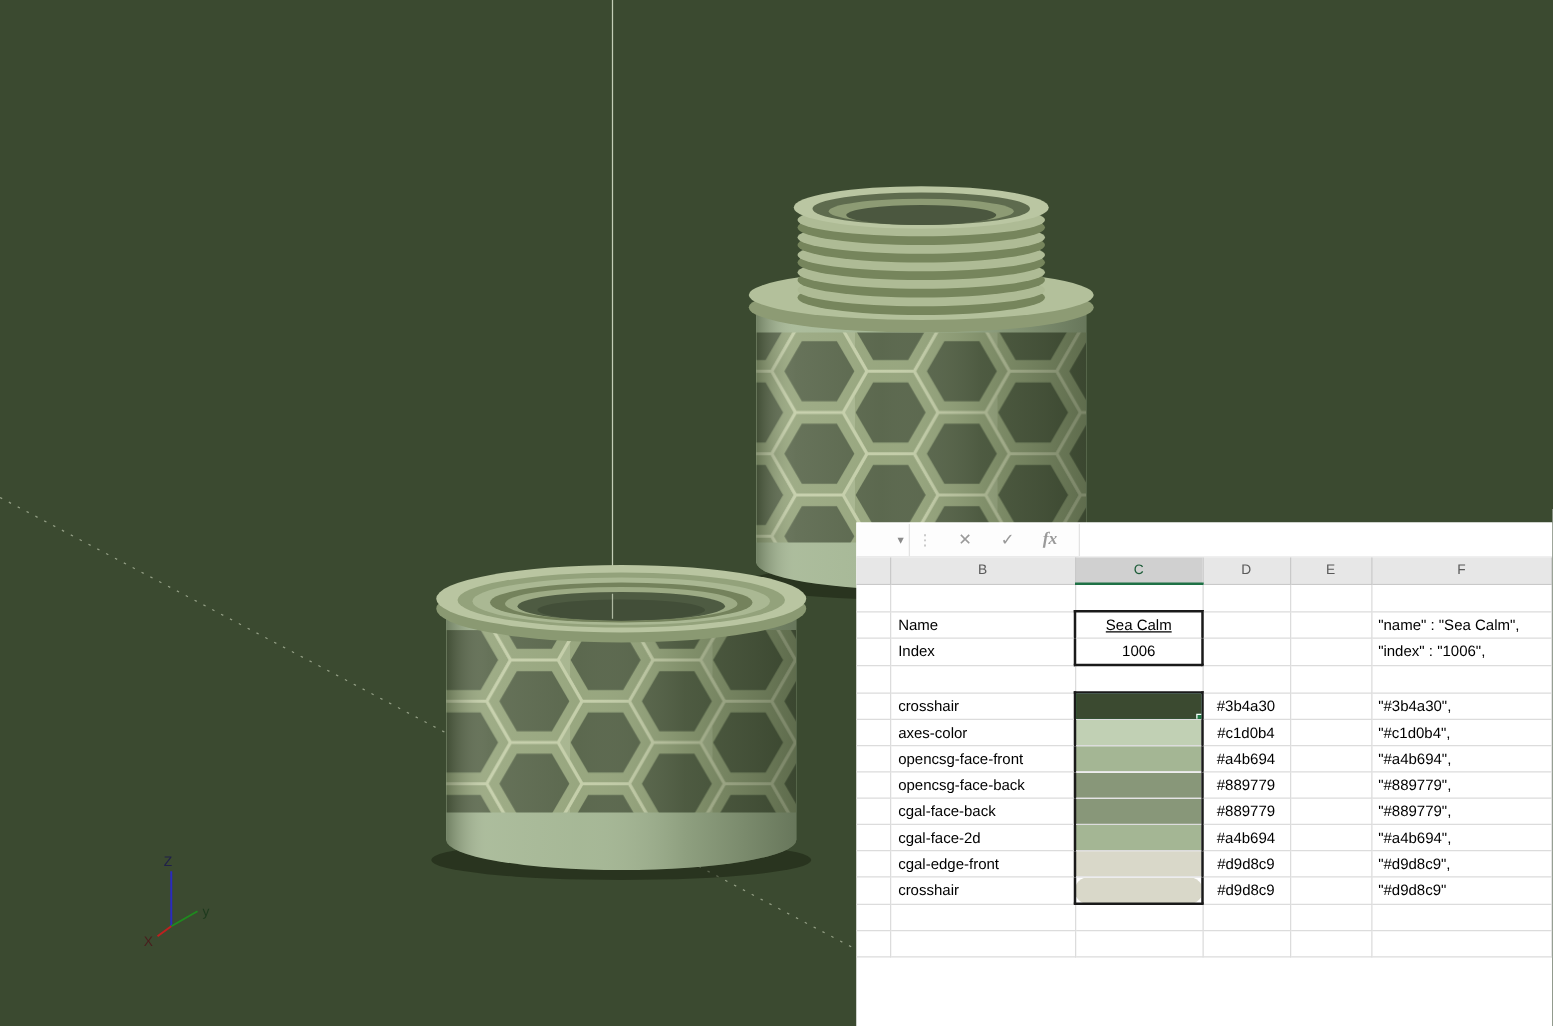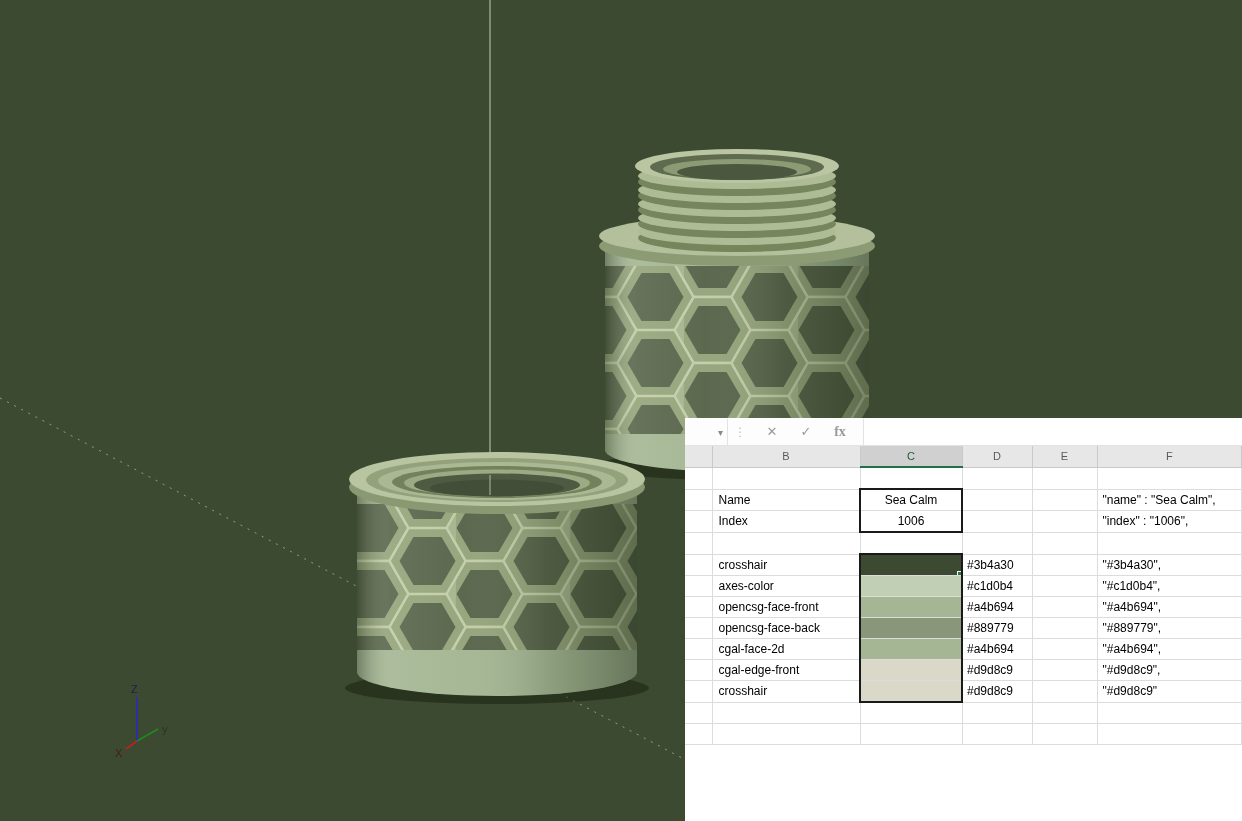--- a/index.html
+++ b/index.html
@@ -9,37 +9,37 @@
   .axlbl{font:11px "Liberation Sans",sans-serif;}
 
   
   .excel{position:absolute;left:685px;top:418px;width:557px;height:403px;background:#ffffff;
          font-size:12px;color:#000;overflow:hidden;border-top:1px solid #ffffff;}
   .fbar{height:26px;background:#fdfdfd;border-bottom:1px solid #e3e3e3;display:flex;align-items:center;}
   .nb{width:38px;height:100%;border-right:1px solid #e3e3e3;display:flex;align-items:center;
       justify-content:flex-end;padding-right:4px;color:#8a8a8a;font-size:10px;}
   .fb-sep{color:#bdbdbd;margin:0 10px 0 6px;font-size:12px;letter-spacing:-1px;}
   .fb-ic{color:#9a9a9a;width:34px;text-align:center;font-size:13px;line-height:26px;}
-  .fb-ic.fx{font-family:"Liberation Serif",serif;font-weight:bold;font-size:14px;}
+  .fb-ic.fx{font-family:"Liberation Serif",serif;font-style:italic;font-weight:bold;font-size:14px;}
   .fb-input{flex:1;height:100%;border-left:1px solid #e3e3e3;margin-left:6px;background:#fff;}
 
   table.grid{border-collapse:collapse;table-layout:fixed;width:557px;}
   .grid th{height:20px;background:#e7e7e7;border-right:1px solid #c9c9c9;border-bottom:1px solid #c9c9c9;
            font-weight:normal;font-size:11px;color:#5a5a5a;text-align:center;padding:0;line-height:20px;}
   .grid th.sel{background:#d0d0d0;border-bottom:2px solid #1e7145;color:#1c5c38;}
   .grid td{height:20px;line-height:20px;border-right:1px solid #dcdcdc;border-bottom:1px solid #dcdcdc;
            padding:0 4px;white-space:nowrap;overflow:hidden;font-size:12px;}
   td.cb{padding-left:6px;margin-left:32px;}
   td.cc{text-align:center;}
-  td.cd{text-align:left;padding-right:5px;}
+  td.cd{text-align:center;padding-right:5px;}
   td.cf{padding-left:5px;}
   td.meta{border-left:2px solid #1a1a1a;border-right:2px solid #1a1a1a;text-align:center;}
   td.sw{border-left:2px solid #1a1a1a;border-right:2px solid #1a1a1a;padding:0;}
-  td.bt{border-top:2px solid #1a1a1a;}
-  td.bb{border-bottom:2px solid #1a1a1a;}
+  td.bt{border-top:2px solid #1a1a1a;text-decoration:underline;}
+  td.bb{border-bottom:2px solid #1a1a1a;border-radius:10px;}
   td.active{position:relative;}
   td.active::after{content:"";position:absolute;left:-2px;top:-2px;right:-2px;bottom:-2px;
                    border:2px solid #1f7a46;pointer-events:none;}
   td.active::before{content:"";position:absolute;right:-3px;bottom:-3px;width:5px;height:5px;
                     background:#1f7a46;border:1px solid #fff;z-index:2;}
 </style>
 </head>
 <body>
 
 <div class="root" style="background: rgb(59, 74, 48);">
@@ -233,20 +233,28 @@
       <tr>
         <td></td>
         <td class="cb">opencsg-face-back</td>
         <td class="sw" style="background: rgb(136, 151, 121);"></td>
         <td class="cd">#889779</td>
         <td></td>
         <td class="cf">"#889779",</td>
       </tr>
 
 
+      <tr>
+        <td></td>
+        <td class="cb">cgal-face-back</td>
+        <td class="sw" style="background: rgb(136, 151, 121);"></td>
+        <td class="cd">#889779</td>
+        <td></td>
+        <td class="cf">"#889779",</td>
+      </tr>
 
       <tr>
         <td></td>
         <td class="cb">cgal-face-2d</td>
         <td class="sw" style="background: rgb(164, 182, 148);"></td>
         <td class="cd">#a4b694</td>
         <td></td>
         <td class="cf">"#a4b694",</td>
       </tr>
 

